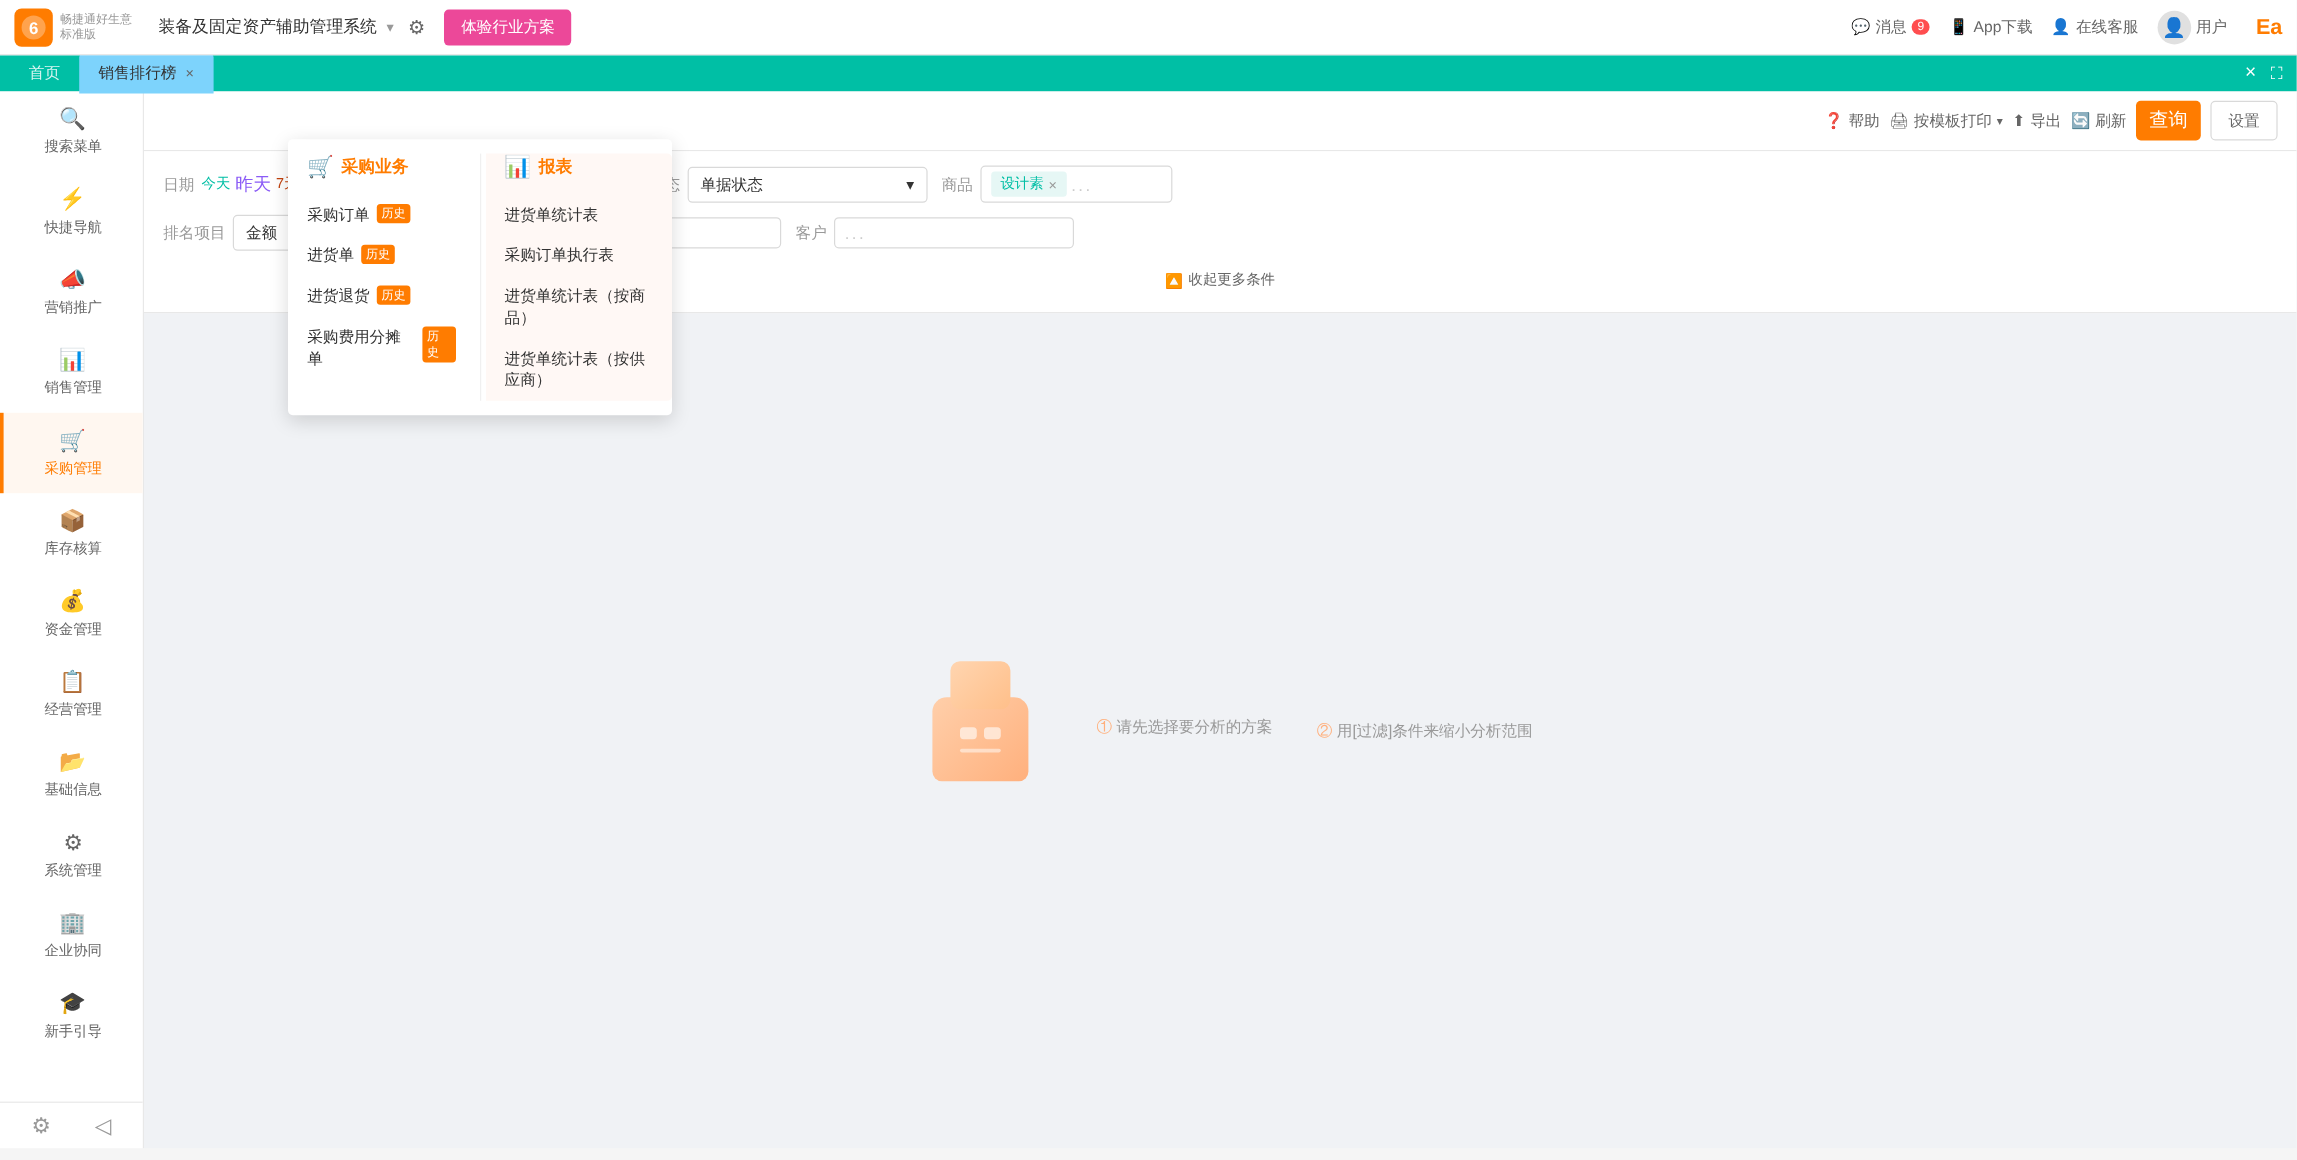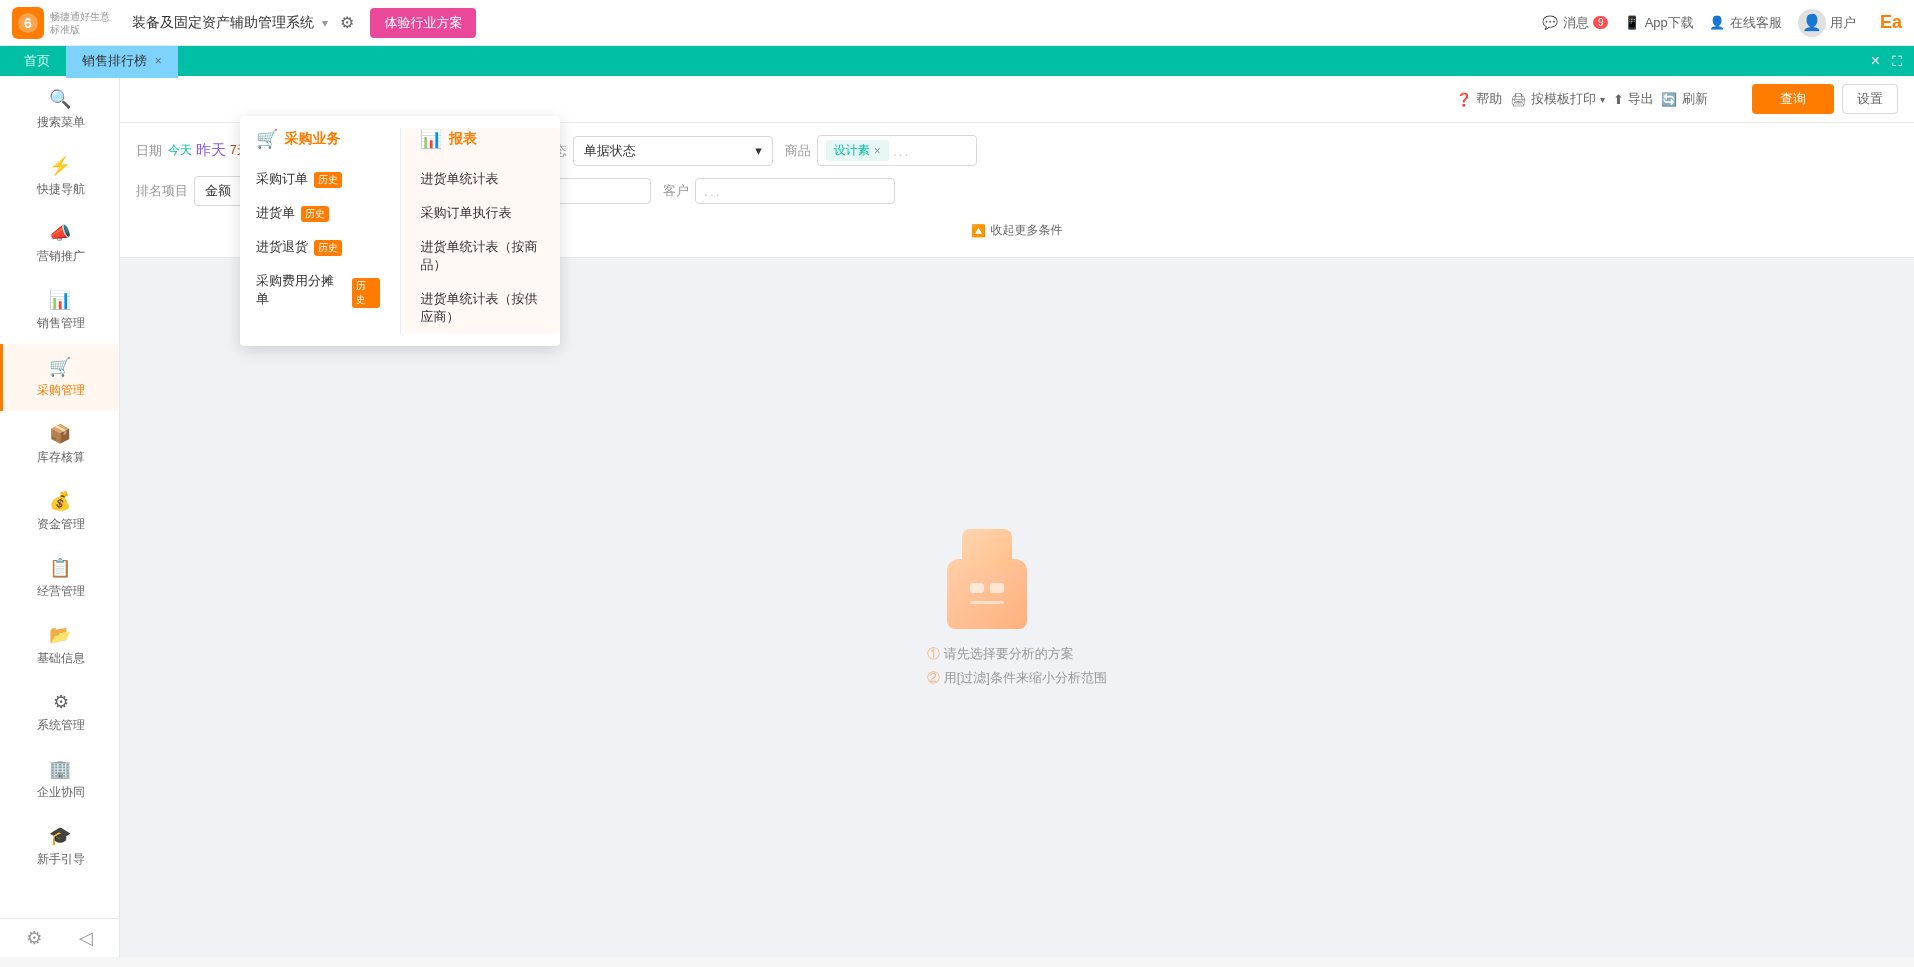--- a/index.html
+++ b/index.html
@@ -46,21 +46,21 @@
     .sidebar-icon { font-size: 18px; }
     .sidebar-bottom { margin-top: auto; display: flex; justify-content: space-around; padding: 8px; border-top: 1px solid #e8e8e8; }
 
     
     .content-area { flex: 1; display: flex; flex-direction: column; position: relative; background: #f0f2f5; overflow: hidden; }
 
     
     .toolbar { background: #fff; padding: 8px 16px; display: flex; align-items: center; gap: 12px; border-bottom: 1px solid #e8e8e8; }
     .toolbar-right { margin-left: auto; display: flex; gap: 8px; }
     .toolbar-btn { display: flex; align-items: center; gap: 4px; color: #666; font-size: 13px; cursor: pointer; }
-    .toolbar-btn-primary { background: #ff7c00; color: #fff; border: none; padding: 6px 28px; border-radius: 4px; cursor: pointer; font-size: 13px; margin-left: 36px; }
+    .toolbar-btn-primary { background: #ff7c00; color: #fff; border: none; padding: 6px 11px; border-radius: 4px; cursor: pointer; font-size: 16px; }
     .toolbar-btn-default { background: #fff; color: #666; border: 1px solid #d9d9d9; padding: 5px 14px; border-radius: 4px; cursor: pointer; font-size: 13px; }
 
     
     .filter-area { background: #fff; padding: 12px 16px; border-bottom: 1px solid #e8e8e8; }
     .filter-row { display: flex; align-items: center; gap: 12px; margin-bottom: 10px; flex-wrap: wrap; }
     .filter-item { display: flex; align-items: center; gap: 6px; }
     .filter-label { color: #999; font-size: 13px; white-space: nowrap; }
     .filter-input { border: 1px solid #d9d9d9; border-radius: 4px; padding: 5px 10px; font-size: 13px; color: #333; min-width: 160px; }
     .filter-select { border: 1px solid #d9d9d9; border-radius: 4px; padding: 5px 10px; font-size: 13px; color: #333; min-width: 180px; display: flex; align-items: center; justify-content: space-between; }
     .tag { background: #e6f7f5; color: #00bfa5; padding: 2px 8px; border-radius: 3px; font-size: 12px; display: flex; align-items: center; gap: 4px; }
@@ -74,21 +74,21 @@
 
     
     .dropdown-menu {
       position: absolute; top: 40px; left: 0; background: #fff;
       box-shadow: 0 4px 16px rgba(0,0,0,0.15); border-radius: 4px;
       z-index: 200; width: 320px; padding: 12px 0;
       display: flex; gap: 0;
     }
     .dropdown-col { flex: 1; padding: 0 8px; }
     .dropdown-col-title { display: flex; align-items: center; gap: 6px; color: #ff7c00; font-size: 14px; font-weight: bold; margin-bottom: 12px; padding: 0 8px; }
-    .dropdown-item { display: flex; align-items: flex-end; gap: 6px; padding: 8px 8px; cursor: pointer; color: #333; font-size: 13px; border-radius: 4px; font-family: Liberation Mono, monospace; }
+    .dropdown-item { display: flex; align-items: flex-start; gap: 6px; padding: 8px 8px; cursor: pointer; color: #333; font-size: 13px; border-radius: 4px; font-family: Liberation Mono, monospace; }
     .hist-badge { background: #ff7c00; color: #fff; font-size: 10px; padding: 1px 4px; border-radius: 3px; }
     .divider-v { width: 1px; background: #f0f0f0; margin: 0 4px; }
   </style>
 </head>
 <body>
 
 <div class="top-header">
   <div class="logo-area">
     <div class="logo-icon">
       <svg width="22" height="22" viewBox="0 0 22 22">
@@ -283,21 +283,21 @@
 
       <div class="filter-divider">
         <div class="collapse-btn">
           <span>🔼</span>
           <span>收起更多条件</span>
         </div>
       </div>
     </div>
 
     <div class="data-area">
-      <div style="display:flex;flex-direction:column;align-items:flex-start;">
+      <div style="display:flex;align-items:center;gap:37px;">
 
         <div style="position:relative;width:120px;height:100px;margin-bottom:16px;">
           <div style="position:absolute;bottom:0;left:50%;transform:translateX(-50%);width:80px;height:70px;background:linear-gradient(135deg,#ffcfaa,#ffb07d);border-radius:12px 12px 8px 8px;display:flex;align-items:center;justify-content:center;">
             <div style="display:grid;grid-template-columns:1fr 1fr;gap:6px;padding:8px;">
               <div style="width:14px;height:10px;background:rgba(255,255,255,0.6);border-radius:3px;"></div>
               <div style="width:14px;height:10px;background:rgba(255,255,255,0.6);border-radius:3px;"></div>
               <div style="grid-column:span 2;width:100%;height:3px;background:rgba(255,255,255,0.5);border-radius:2px;margin-top:2px;"></div>
             </div>
           </div>
           <div style="position:absolute;top:0;left:50%;transform:translateX(-50%);width:50px;height:40px;background:linear-gradient(135deg,#ffd5b0,#ffbf8a);border-radius:8px;"></div>

